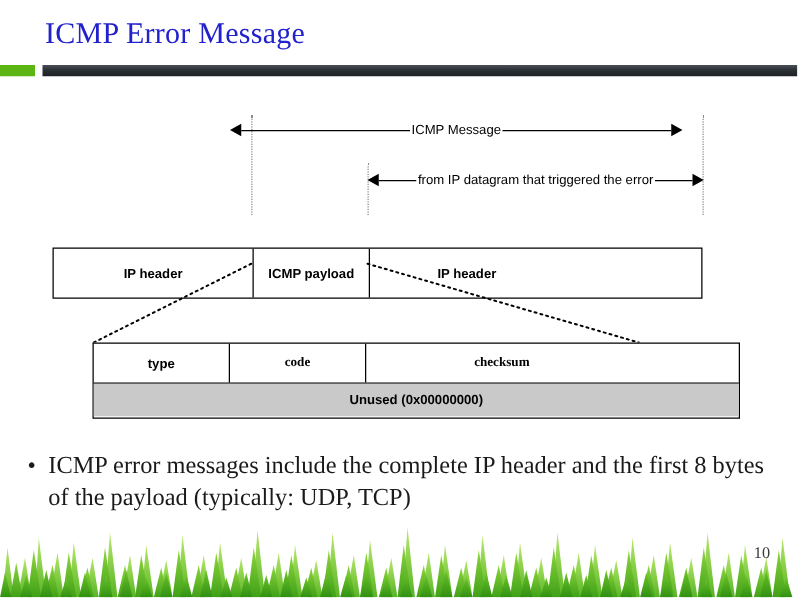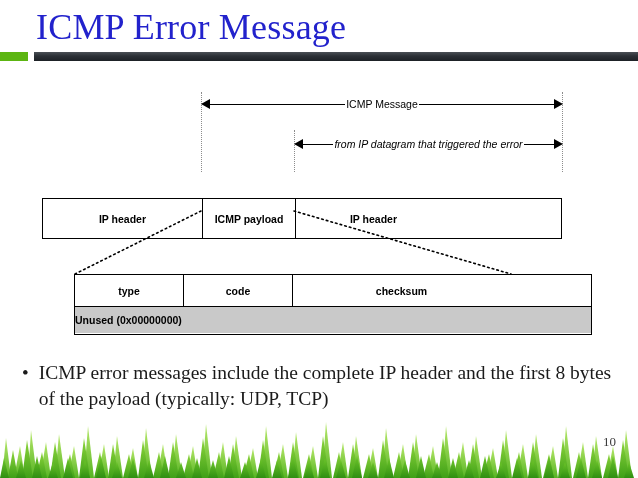--- a/index.html
+++ b/index.html
@@ -17,21 +17,21 @@
     background: #ffffff;
     overflow: hidden;
   }
 
   
   #slide-title {
     position: absolute;
     left: 36px;
     top: 8px;
     font-family: "Liberation Serif", serif;
-    font-size: 36px;
+    font-size: 24px;
     line-height: 38px;
     color: #2222CC;
     letter-spacing: 0.2px;
     white-space: nowrap;
   }
 
   
   #rule-green {
     position: absolute;
     left: 0px;
@@ -140,26 +140,27 @@
   #icmp-fields .cell {
     display: flex;
     align-items: center;
     justify-content: center;
     font-size: 10.5px;
     font-weight: bold;
     color: #000;
     box-sizing: border-box;
     white-space: nowrap;
   }
-  #icmp-fields .cell + .cell { border-left: 1.6px solid #000; }
+  #icmp-fields .cell + .cell { border-left: 1.6px solid #000; font-family: Liberation Serif, serif; }
   #icmp-unused {
     height: 26px;
     background: #C9C9C9;
     display: flex;
     align-items: center;
+    justify-content: center;
     font-size: 10.5px;
     font-weight: bold;
     color: #000;
     white-space: nowrap;
   }
 
   
   #bullet {
     position: absolute;
     left: 22px;
@@ -205,29 +206,29 @@
 
   <div id="slide-title">ICMP Error Message</div>
 
   <div id="rule-green"></div>
   <div id="rule-dark"></div>
 
   <div class="vguide" style="left:201px; top:92px;  height:80px;"></div>
   <div class="vguide" style="left:294px; top:130px; height:42px;"></div>
   <div class="vguide" style="left:562px; top:92px;  height:80px;"></div>
 
-  <div class="arrow-row" style="left:201px; top:97px; width:362px;">
+  <div class="arrow-row" style="left:184px; top:97px; width:362px;">
     <div class="head head-left"></div>
     <div class="arrow-line"></div>
     <div class="arrow-label">ICMP Message</div>
     <div class="arrow-line"></div>
     <div class="head head-right"></div>
   </div>
 
-  <div class="arrow-row" style="left:294px; top:137px; width:269px;font-style:italic;">
+  <div class="arrow-row" style="left:294px; top:137px; width:269px;">
     <div class="head head-left"></div>
     <div class="arrow-line"></div>
     <div class="arrow-label">from IP datagram that triggered the error</div>
     <div class="arrow-line"></div>
     <div class="head head-right"></div>
   </div>
 
   <div id="packet-row">
     <div class="cell" style="width:159px;">
       <span>IP header</span>

